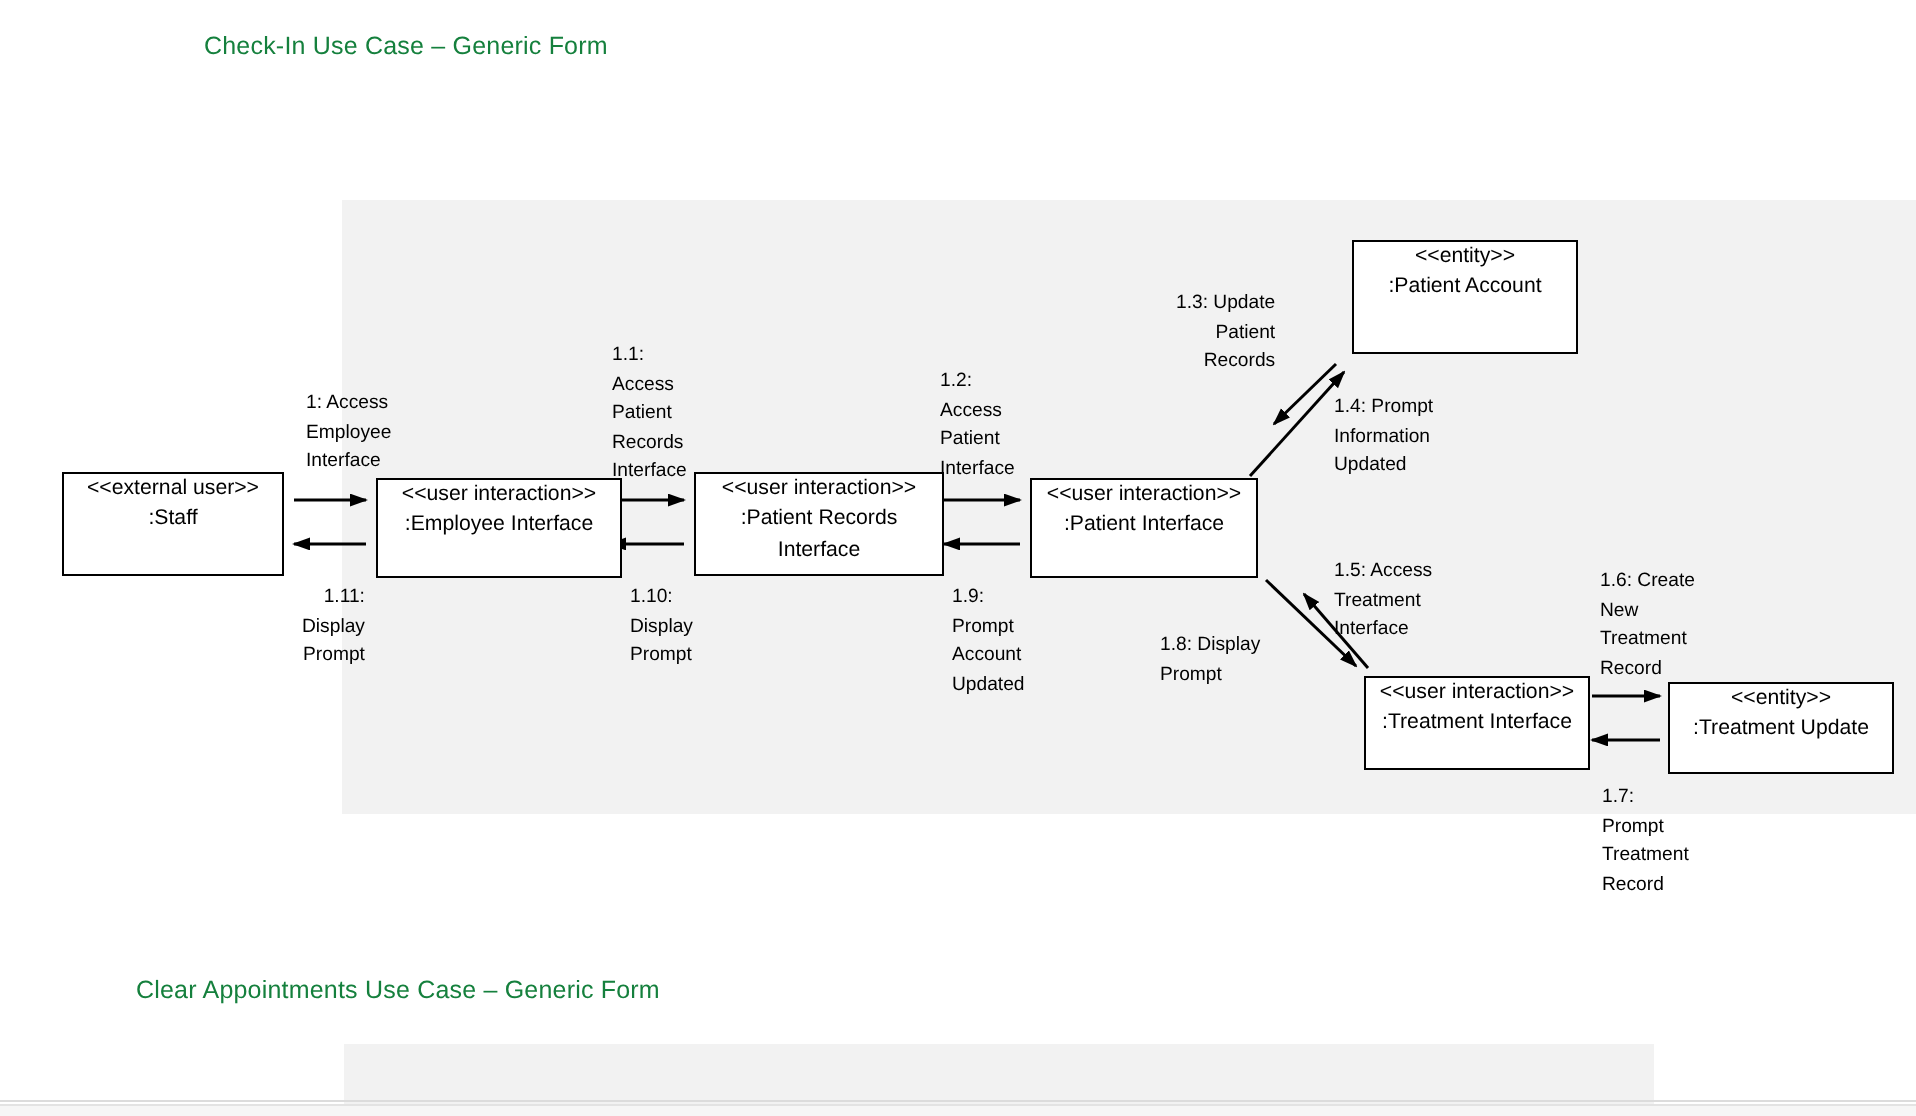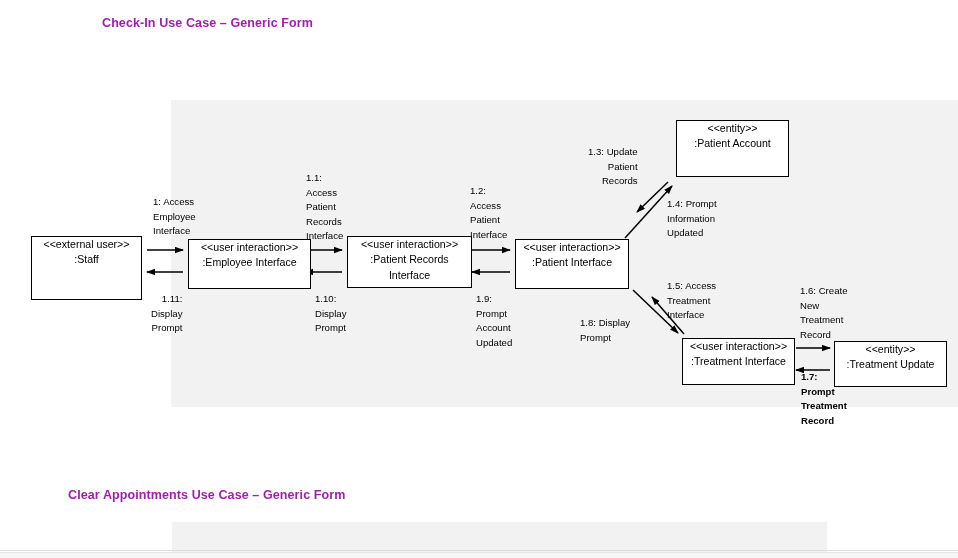--- a/index.html
+++ b/index.html
@@ -20,22 +20,22 @@
     position: absolute;
     left: 0; top: 0;
     width: 958px;
     height: 558px;
   }
 
   
   .section-title {
     position: absolute;
     font-size: 12.5px;
-    font-weight: bold;
-    color: #a21caf;
+    font-weight: normal;
+    color: #15803d;
     letter-spacing: 0.1px;
     white-space: nowrap;
   }
   #title-1 { left: 102px; top: 16px; }
   #title-2 { left: 68px; top: 488px; }
 
   
   .panel {
     position: absolute;
     background: #f2f2f2;
@@ -54,21 +54,21 @@
     align-items: center;
     justify-content: flex-start;
     font-size: 10.6px;
     line-height: 1.45;
     text-align: center;
     color: #000000;
   }
   .obj-box .stereo { display: block; white-space: nowrap; }
   .obj-box .iname  { display: block; white-space: pre-line; }
 
-  #box-staff         { left: 31px;  top: 236px; width: 111px; height: 64px; }
+  #box-staff         { left: 31px;  top: 236px; width: 111px; height: 52px; }
   #box-employee      { left: 188px; top: 239px; width: 123px; height: 50px; }
   #box-patient-rec   { left: 347px; top: 236px; width: 125px; height: 52px; }
   #box-patient-if    { left: 515px; top: 239px; width: 114px; height: 50px; }
   #box-patient-acct  { left: 676px; top: 120px; width: 113px; height: 57px; }
   #box-treatment-if  { left: 682px; top: 338px; width: 113px; height: 47px; }
   #box-treatment-rec { left: 834px; top: 341px; width: 113px; height: 46px; }
 
   
   .msg {
     position: absolute;
@@ -81,21 +81,21 @@
   #msg-1    { left: 153px; top: 195px; }
   #msg-111  { left: 151px; top: 292px; text-align: right; }
   #msg-11   { left: 306px; top: 171px; }
   #msg-110  { left: 315px; top: 292px; }
   #msg-12   { left: 470px; top: 184px; }
   #msg-19   { left: 476px; top: 292px; }
   #msg-13   { left: 588px; top: 145px; text-align: right; }
   #msg-14   { left: 667px; top: 197px; }
   #msg-15   { left: 667px; top: 279px; }
   #msg-16   { left: 800px; top: 284px; }
-  #msg-17   { left: 801px; top: 370px; font-weight: bold; }
+  #msg-17   { left: 801px; top: 392px; }
   #msg-18   { left: 580px; top: 316px; }
 
   
   #connectors {
     position: absolute;
     left: 0; top: 0;
     width: 958px; height: 558px;
     pointer-events: none;
   }
 

